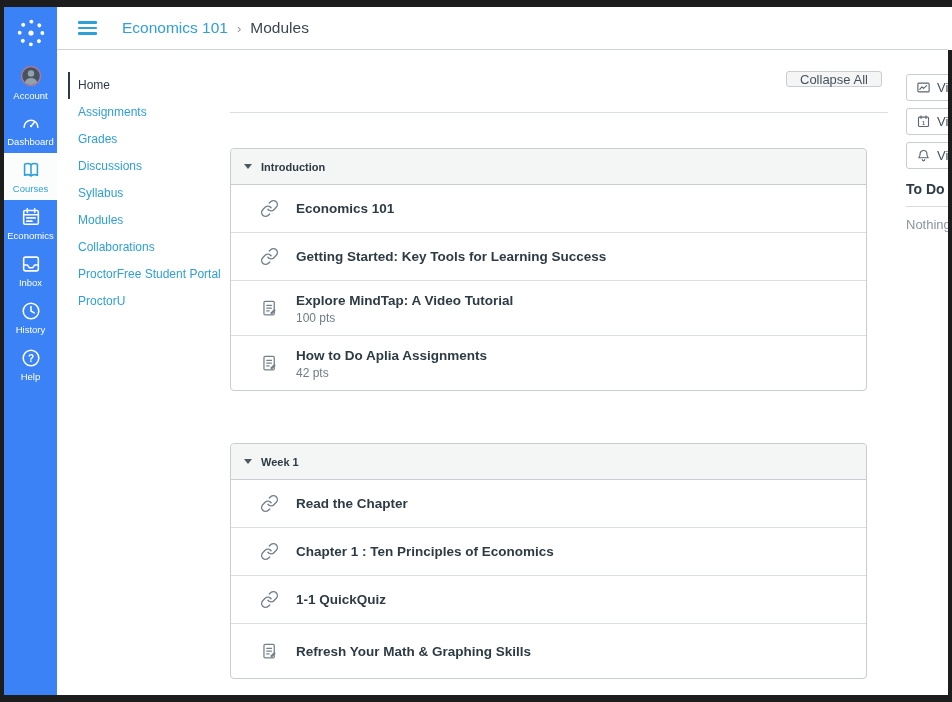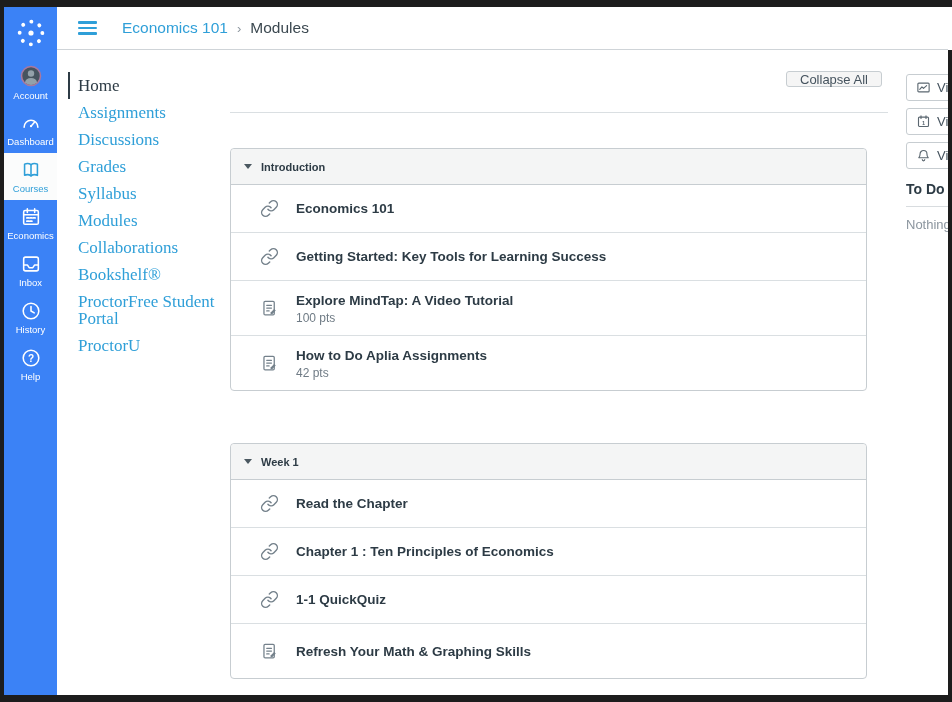--- a/index.html
+++ b/index.html
@@ -30,22 +30,22 @@
     box-sizing:border-box;z-index:2;}
   .hamburger{width:19px;display:flex;flex-direction:column;gap:3px;margin-right:25px;cursor:pointer;}
   .hamburger .hline{height:2.5px;background:#2f9fd8;border-radius:1px;}
   .breadcrumb{display:flex;align-items:center;font-size:15.5px;}
   .crumb-link{color:#2f9fd8;text-decoration:none;cursor:pointer;}
   .crumb-sep{color:#8b959e;margin:0 9px;font-size:13px;}
   .crumb-current{color:#3b4850;}
 
   
   .course-nav{position:absolute;left:68px;top:72px;width:158px;z-index:1;}
-  .cn-item{display:block;font-size:17px;color:#2f9fd8;text-decoration:none;cursor:pointer;
-    padding:5px 0 5px 8px;border-left:2px solid transparent;line-height:17px;font-family:Liberation Serif, serif;}
+  .cn-item{display:block;font-size:12px;color:#2f9fd8;text-decoration:none;cursor:pointer;
+    padding:5px 0 5px 8px;border-left:2px solid transparent;line-height:17px;}
   .cn-item.active{color:#2d3b45;border-left-color:#2d3b45;}
 
   
   .collapse-all{position:absolute;left:786px;top:71px;height:16px;padding:0 13px;background:#f5f5f5;
     border:1px solid #c7cdd1;border-radius:3px;font-size:13px;color:#45535e;display:flex;
     align-items:center;cursor:pointer;z-index:1;font-family:inherit;}
   .toolbar-divider{position:absolute;left:230px;top:112px;width:658px;height:1px;background:#dadfe2;}
 
   
   .modules{position:absolute;left:230px;top:148px;width:637px;z-index:1;}
@@ -168,26 +168,25 @@
   <div class="breadcrumb">
     <a class="crumb-link">Economics 101</a>
     <span class="crumb-sep">›</span>
     <span class="crumb-current">Modules</span>
   </div>
 </header>
 
 <nav class="course-nav">
   <a class="cn-item active">Home</a>
   <a class="cn-item">Assignments</a>
+  <a class="cn-item">Grades</a>
   <a class="cn-item">Discussions</a>
-  <a class="cn-item">Grades</a>
   <a class="cn-item">Syllabus</a>
   <a class="cn-item">Modules</a>
   <a class="cn-item">Collaborations</a>
-  <a class="cn-item">Bookshelf®</a>
   <a class="cn-item">ProctorFree Student Portal</a>
   <a class="cn-item">ProctorU</a>
 </nav>
 
 <button class="collapse-all">Collapse All</button>
 <div class="toolbar-divider"></div>
 
 <main class="modules">
 
   <section class="module">

